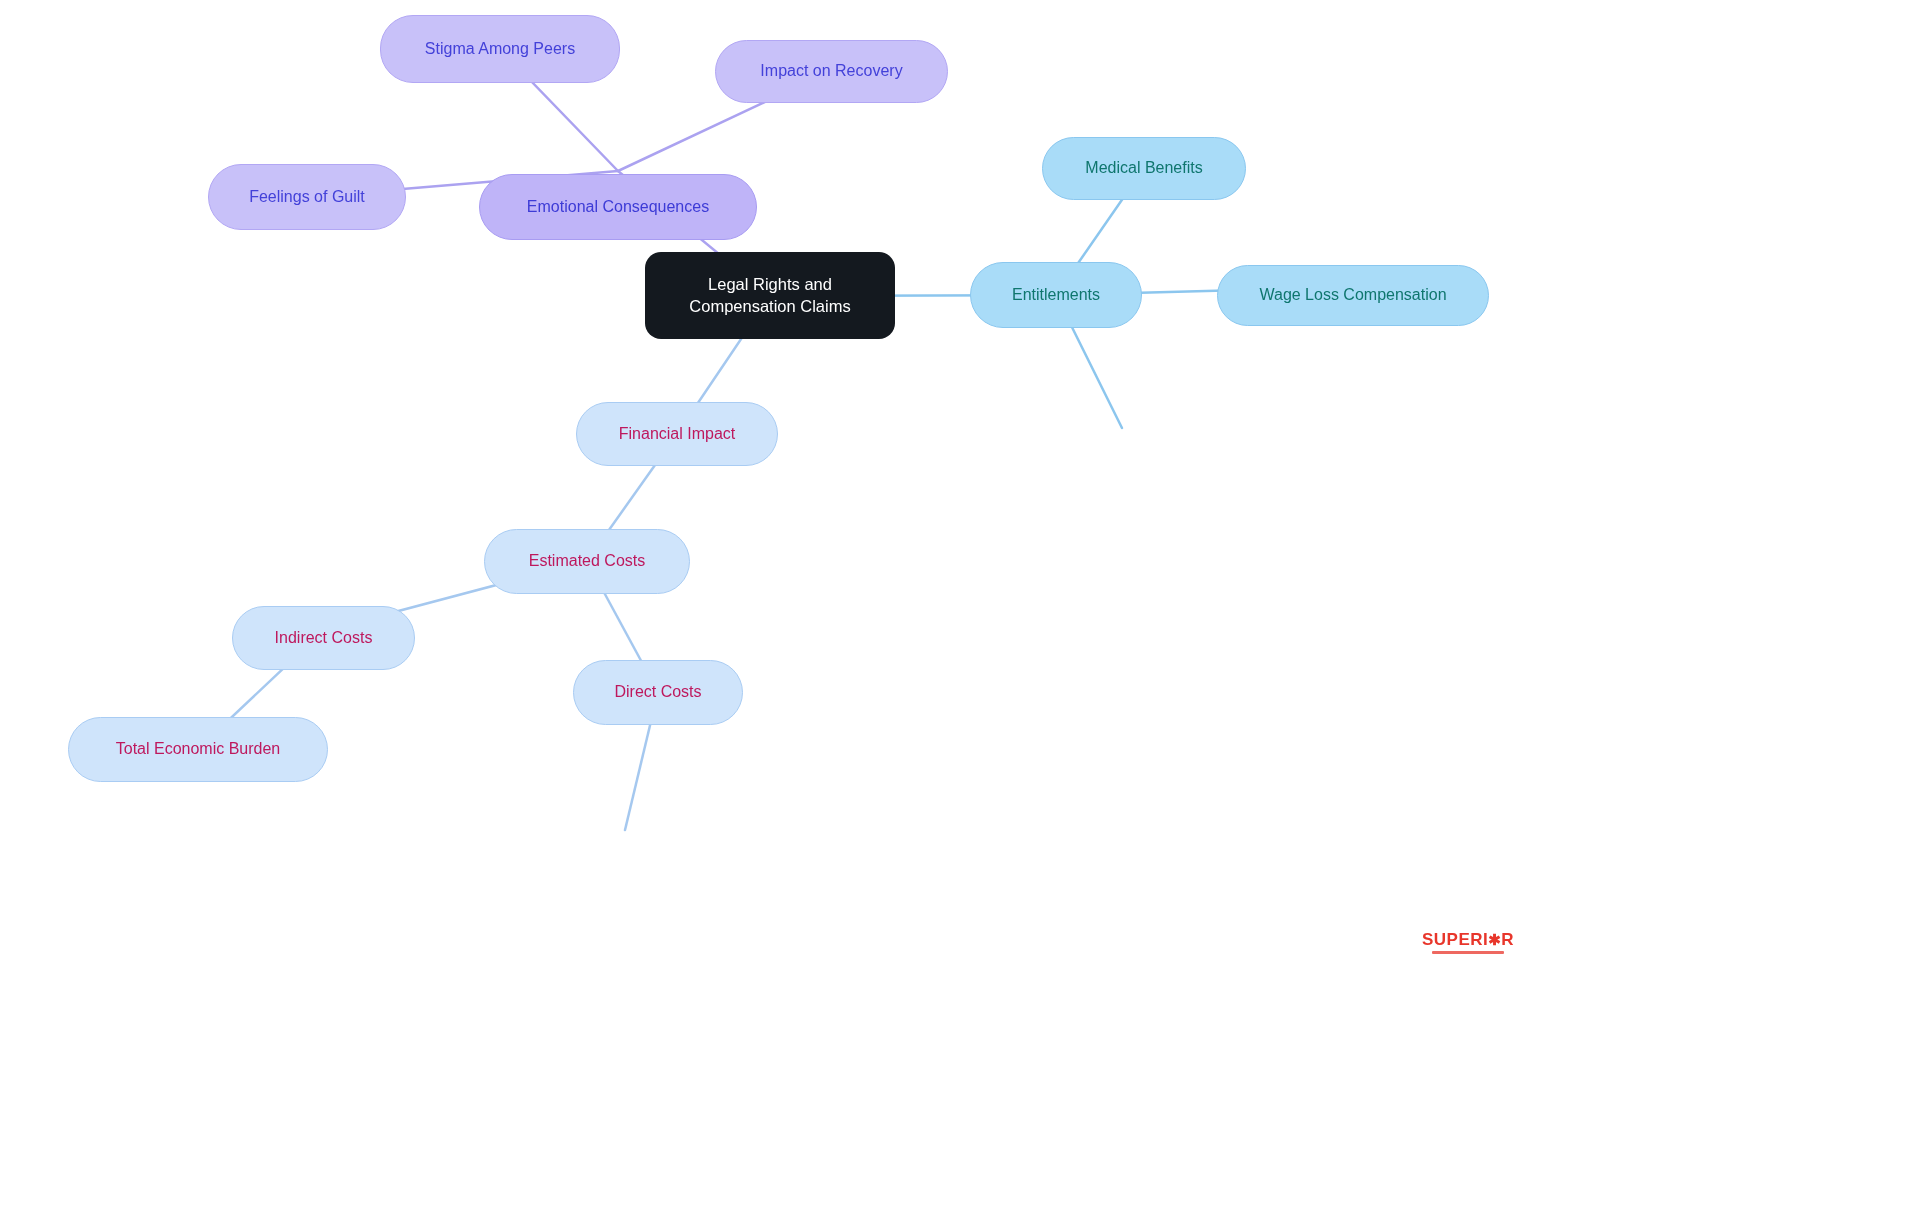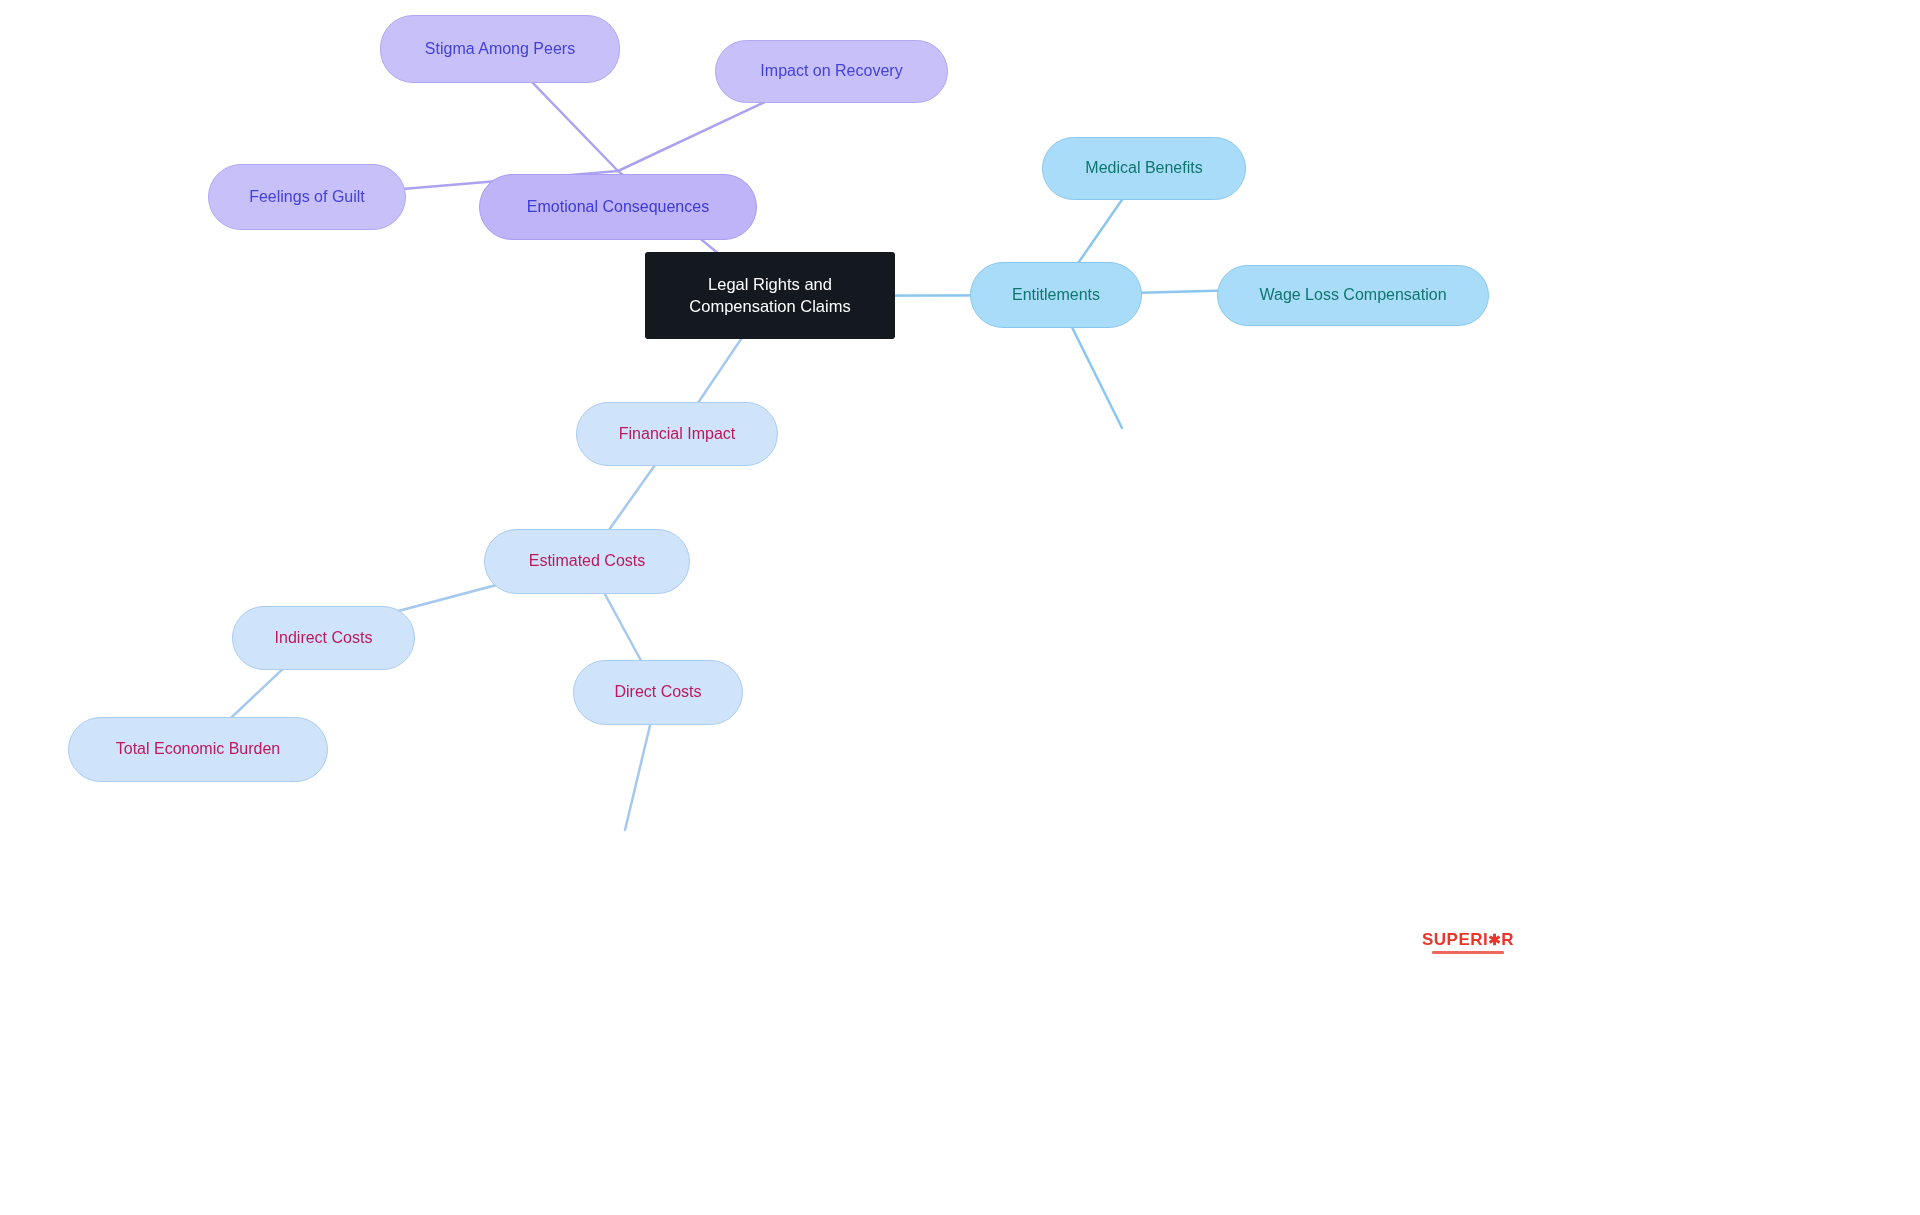--- a/index.html
+++ b/index.html
@@ -30,21 +30,21 @@
     cursor: default;
   }
   .node-purple      { background: #c8c1f9; border: 1.5px solid #b2a7f4; color: #4341d9; }
   .node-purple-dark { background: #bfb4f8; border: 1.5px solid #a89cf2; color: #3d3bd6; }
   .node-sky         { background: #a9dcf8; border: 1.5px solid #8ac7ef; color: #0f766e; }
   .node-light       { background: #cfe4fb; border: 1.5px solid #a9ccf3; color: #be185d; }
   .node-root {
     background: #14191f;
     border: none;
     color: #ffffff;
-    border-radius: 3px;
+    border-radius: 16px;
     font-size: 16.5px;
     font-weight: 500;
   }
 
   .watermark {
     position: absolute;
     left: 1418px;
     top: 930px;
     width: 100px;
     color: #e8362b;

